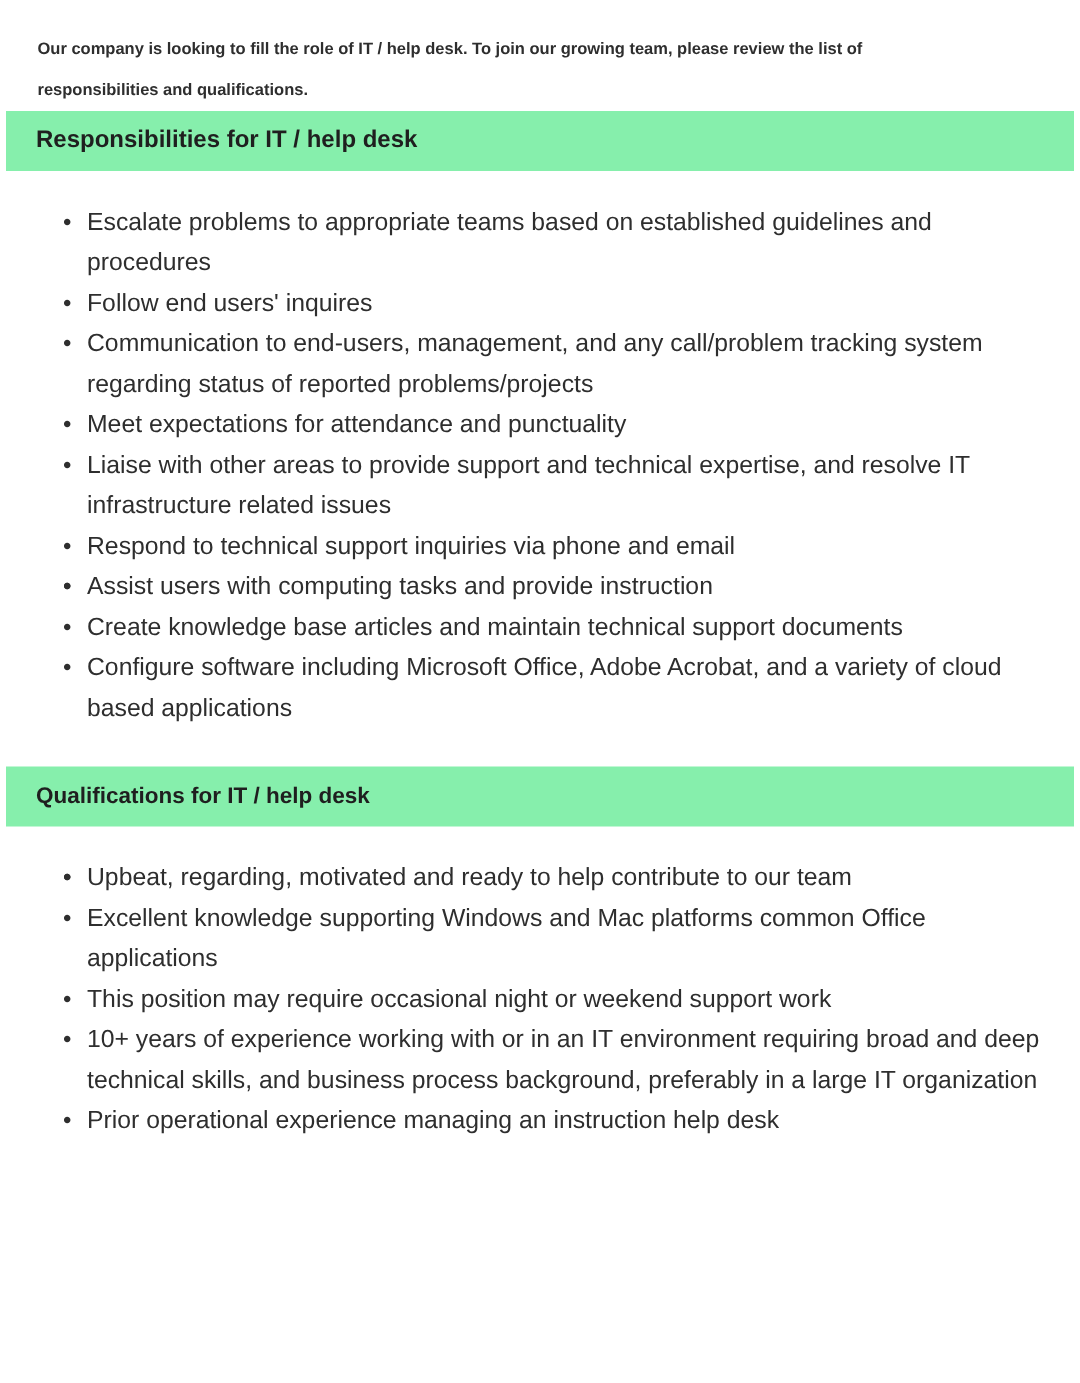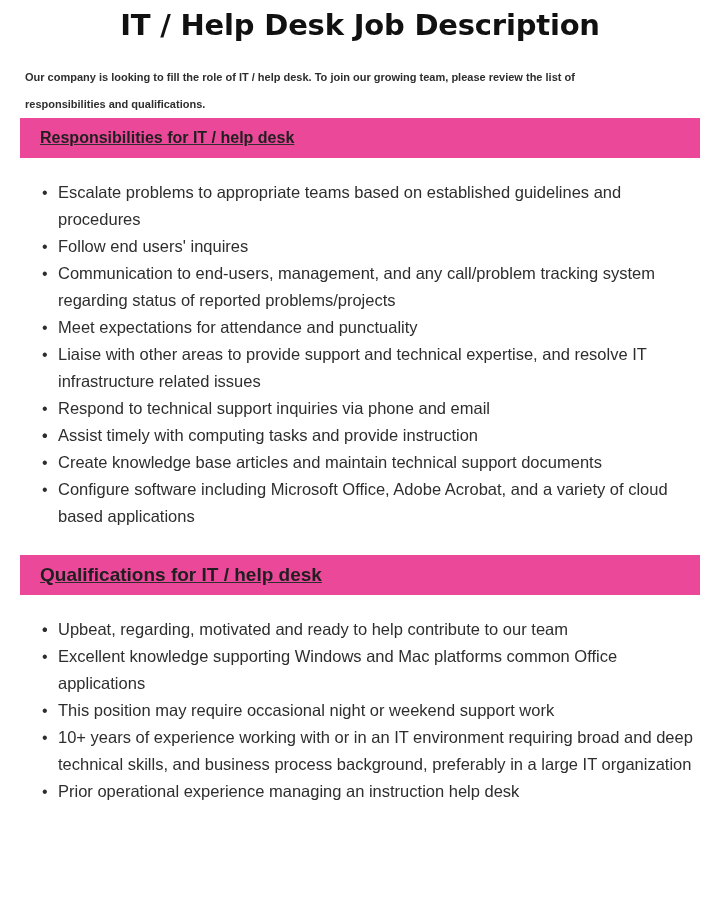--- a/index.html
+++ b/index.html
@@ -49,38 +49,37 @@
     box-sizing: border-box;
     font-weight: bold;
   }
 
   
   .section {
     margin: 0;
     padding: 0;
   }
   .section-head {
-    background: #ec4899;
-    margin: 0 20px;
+    background: #86efac;
+    margin: 0 4px;
     height: 40px;
     display: flex;
     align-items: center;
     padding: 0 0 0 20px;
     box-sizing: border-box;
-    text-decoration: underline;
   }
   .section-head .section-title {
     font-weight: bold;
     font-size: 16px;
     line-height: 20px;
     color: #1f1f1f;
     font-family: "Liberation Sans", sans-serif;
   }
   .section-head.secondary .section-title {
-    font-size: 19px;
+    font-size: 15px;
   }
 
   
   ul.bullets {
     list-style: none;
     margin: 0;
     padding: 0;
   }
   ul.bullets li {
     position: relative;
@@ -103,38 +102,37 @@
 
   .list-gap-top { height: 21px; }
   .list-gap-bottom { height: 25px; }
   .list-gap-bottom-2 { height: 20px; }
 </style>
 </head>
 <body>
 
 <div class="page">
 
-  <h1 class="doc-title">IT / Help Desk Job Description</h1>
 
   <p class="intro">Our company is looking to fill the role of IT / help desk. To join our growing team, please review the list of responsibilities and qualifications.</p>
 
   <div class="section">
     <div class="section-head">
       <span class="section-title">Responsibilities for IT / help desk</span>
     </div>
     <div class="list-gap-top"></div>
     <ul class="bullets" id="list-0">
         <li><span class="dot">•</span><span>Escalate problems to appropriate teams based on established guidelines and procedures</span></li>
         <li><span class="dot">•</span><span>Follow end users' inquires</span></li>
         <li><span class="dot">•</span><span>Communication to end-users, management, and any call/problem tracking system regarding status of reported problems/projects</span></li>
         <li><span class="dot">•</span><span>Meet expectations for attendance and punctuality</span></li>
         <li><span class="dot">•</span><span>Liaise with other areas to provide support and technical expertise, and resolve IT infrastructure related issues</span></li>
         <li><span class="dot">•</span><span>Respond to technical support inquiries via phone and email</span></li>
         <li><span class="dot">•</span></li>
-        <li><span class="dot">•</span><span>Assist timely with computing tasks and provide instruction</span></li>
+        <li><span class="dot">•</span><span>Assist users with computing tasks and provide instruction</span></li>
         <li><span class="dot">•</span><span>Create knowledge base articles and maintain technical support documents</span></li>
         <li><span class="dot">•</span><span>Configure software including Microsoft Office, Adobe Acrobat, and a variety of cloud based applications</span></li>
       </ul>
     <div class="list-gap-bottom"></div>
   </div>
 
   <div class="section">
     <div class="section-head secondary">
       <span class="section-title">Qualifications for IT / help desk</span>
     </div>

